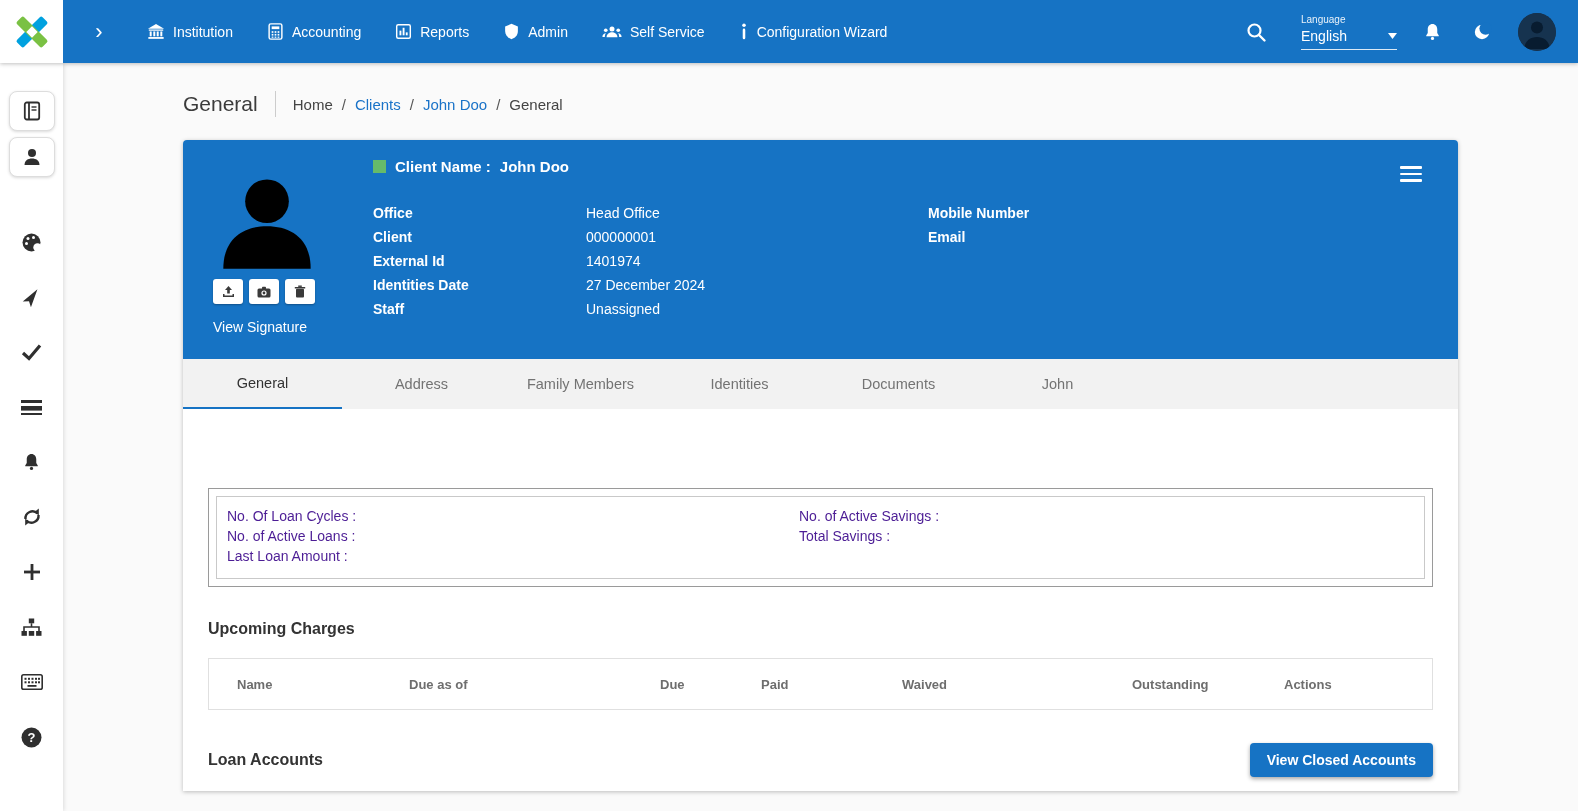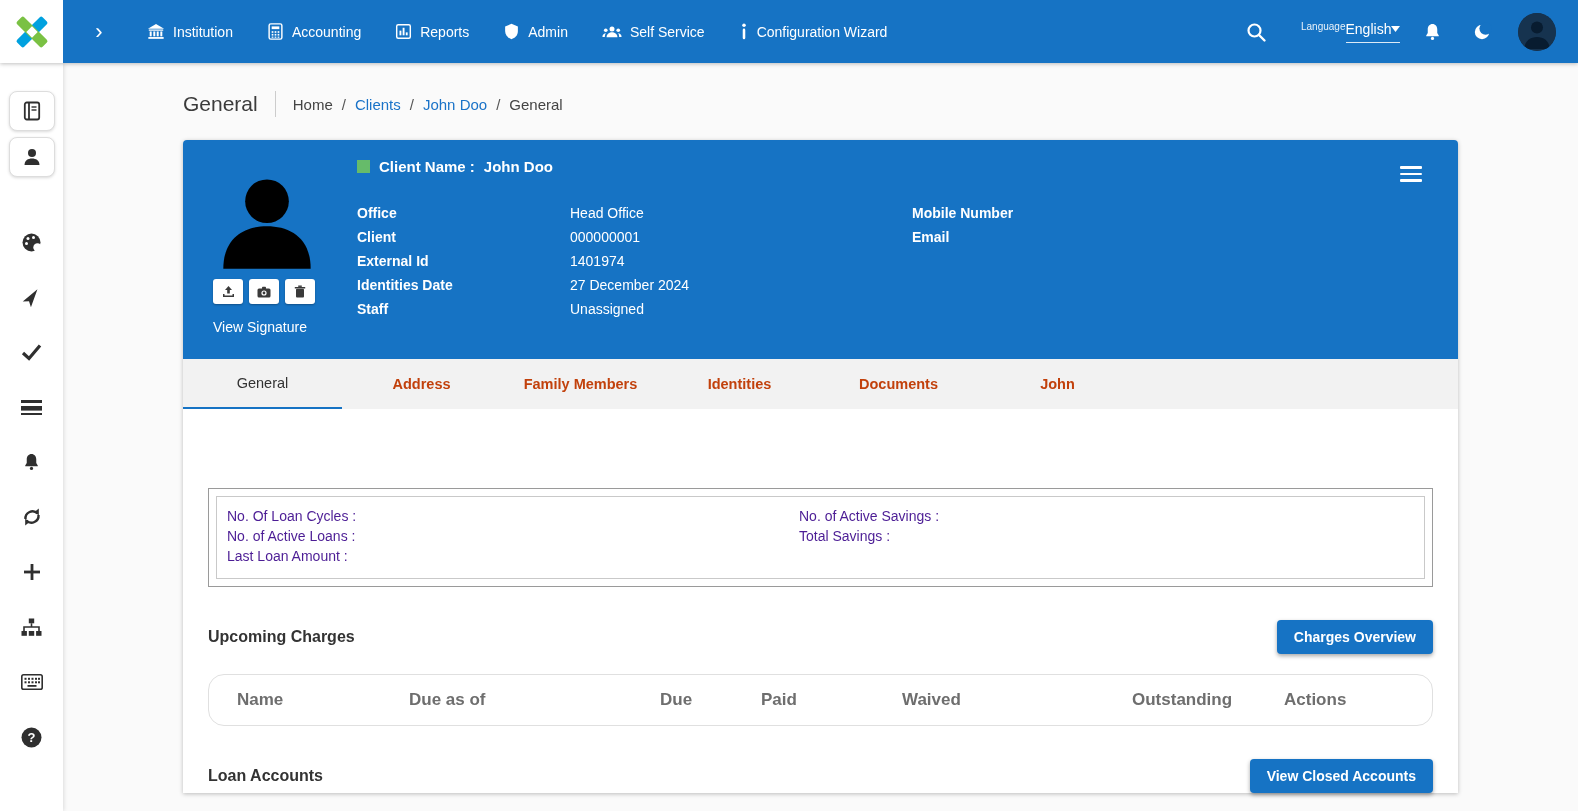--- a/index.html
+++ b/index.html
@@ -9,21 +9,21 @@
   
   .topbar { position:relative; height:63px; background:#1673c4; display:flex; align-items:center; z-index:30;
     box-shadow:0 1px 4px rgba(0,0,0,.25); }
   .logo-box { width:63px; height:63px; background:#fff; display:flex; align-items:center; justify-content:center; cursor:pointer; flex:0 0 63px; }
   .collapse-btn { width:44px; height:44px; background:none; border:none; color:#fff; font-size:22px; cursor:pointer; margin-left:14px; }
   .topnav { display:flex; align-items:center; gap:34px; margin-left:26px; }
   .nav-item { display:flex; align-items:center; gap:8px; color:#fff; font-size:14px; text-decoration:none; cursor:pointer; }
   .nav-item svg { display:block; }
   .topbar-right { margin-left:auto; display:flex; align-items:center; gap:22px; padding-right:22px; }
   .icon-btn { background:none; border:none; cursor:pointer; display:flex; align-items:center; justify-content:center; padding:4px; }
-  .lang { display:flex; color:#fff; width:96px; margin-left:8px; }
+  .lang { display:flex; flex-direction:column; color:#fff; width:96px; margin-left:8px; }
   .lang-label { font-size:10px; opacity:.9; margin-bottom:3px; }
   .lang-select { display:flex; align-items:center; justify-content:space-between; border-bottom:1px solid rgba(255,255,255,.85);
     padding-bottom:5px; font-size:14px; cursor:pointer; }
   .avatar-btn { width:38px; height:38px; border-radius:50%; background:#16334f; border:none; cursor:pointer;
     display:flex; align-items:center; justify-content:center; overflow:hidden; }
 
   
   .sidebar { position:absolute; top:63px; left:0; bottom:0; width:63px; background:#fff; z-index:20;
     box-shadow:1px 0 4px rgba(0,0,0,.12); display:flex; flex-direction:column; align-items:center; padding-top:28px; }
   .side-card { width:46px; height:40px; background:#fff; border:1px solid #ddd; border-radius:8px;
@@ -44,50 +44,50 @@
 
   
   .client-card { position:relative; background:#1673c4; color:#fff; border-radius:4px 4px 0 0; padding:18px 30px 24px 30px;
     display:flex; }
   .avatar-col { width:132px; flex:0 0 132px; margin-top:14px; }
   .avatar-col svg.silhouette { display:block; margin-left:2px; }
   .photo-btns { display:flex; gap:6px; margin-top:9px; }
   .photo-btn { width:30px; height:25px; background:#fff; border:none; border-radius:3px; cursor:pointer;
     display:flex; align-items:center; justify-content:center; box-shadow:0 1px 2px rgba(0,0,0,.3); }
   .view-sig { margin-top:15px; font-size:14px; color:#fff; cursor:pointer; }
-  .info-col { flex:1; margin-left:12px; }
+  .info-col { flex:1; margin-left:28px; }
   .name-row { display:flex; align-items:center; gap:9px; font-size:15px; font-weight:bold; }
   .green-sq { width:13px; height:13px; background:#66bb6a; flex:0 0 13px; }
   .fields-wrap { display:flex; margin-top:26px; font-size:14px; }
   .fields-left { width:555px; flex:0 0 555px; }
   .f-row { display:flex; height:24px; align-items:center; }
   .f-label { width:213px; font-weight:bold; }
   .f-value { font-weight:400; }
   .menu-btn { position:absolute; top:22px; right:36px; background:none; border:none; cursor:pointer; }
   .menu-btn span { display:block; width:22px; height:2.6px; background:#fff; margin:4px 0; border-radius:1px; }
 
   
   .tabs { display:flex; background:#f2f2f2; height:50px; }
-  .tab { width:159px; border:none; background:none; font-size:14.5px; color:#c2410c; cursor:pointer;
-    display:flex; align-items:center; justify-content:center; font-family:inherit;font-weight:bold; }
+  .tab { width:159px; border:none; background:none; font-size:14.5px; color:#737373; cursor:pointer;
+    display:flex; align-items:center; justify-content:center; font-family:inherit; }
   .tab.active { color:#333; border-bottom:2.5px solid #1673c4; font-weight:500; }
 
   
   .card-body { background:#fff; padding:50px 25px 0 25px; min-height:382px; }
   .sec-title { font-size:16px; color:#333; }
   .perf-box { border:1px solid #9a9a9a; padding:7px; margin-top:29px; }
   .perf-inner { border:1px solid #c9c9c9; padding:9px 10px 12px 10px; display:flex; font-size:14px; color:#4c1d95; }
   .perf-inner .col-l { width:572px; flex:0 0 572px; }
   .perf-inner p { line-height:20px; }
   .sec-row { display:flex; align-items:center; justify-content:space-between; margin-top:33px; }
   .blue-btn { background:#1673c4; color:#fff; border:none; border-radius:4px; font-weight:bold; font-size:14px;
     padding:9px 17px; cursor:pointer; box-shadow:0 2px 4px rgba(0,0,0,.35); font-family:inherit; }
-  .table-head { margin-top:20px; border:1px solid #e0e0e0; border-radius:16px; height:52px;
+  .table-head { margin-top:20px; border:1px solid #e0e0e0; border-radius:0; height:52px;
     display:grid; grid-template-columns:172px 251px 101px 141px 230px 152px 1fr; align-items:center; padding-left:28px;
-    font-size:17px; font-weight:bold; color:#6e6e6e; }
+    font-size:13px; font-weight:bold; color:#6e6e6e; }
 </style>
 </head>
 <body>
 
 <header class="topbar">
   <div class="logo-box">
     <svg width="40" height="40" viewBox="0 0 40 40">
       <rect x="2" y="15" width="36" height="10" rx="2" fill="#00a1df" transform="rotate(-45 20 20)"></rect>
       <rect x="2" y="15" width="36" height="10" rx="2" fill="#7ac143" transform="rotate(45 20 20)"></rect>
       <rect x="16" y="16" width="8" height="8" fill="#fff" transform="rotate(45 20 20)"></rect>
@@ -426,21 +426,20 @@
           </div>
           <div class="col-r">
             <p>No. of Active Savings :</p>
             <p>Total Savings :</p>
           </div>
         </div>
       </div>
 
       <div class="sec-row">
         <h2 class="sec-title">Upcoming Charges</h2>
-        <button class="blue-btn">Charges Overview</button>
       </div>
       <div class="table-head">
         <span>Name</span>
         <span>Due as of</span>
         <span>Due</span>
         <span>Paid</span>
         <span>Waived</span>
         <span>Outstanding</span>
         <span>Actions</span>
       </div>

